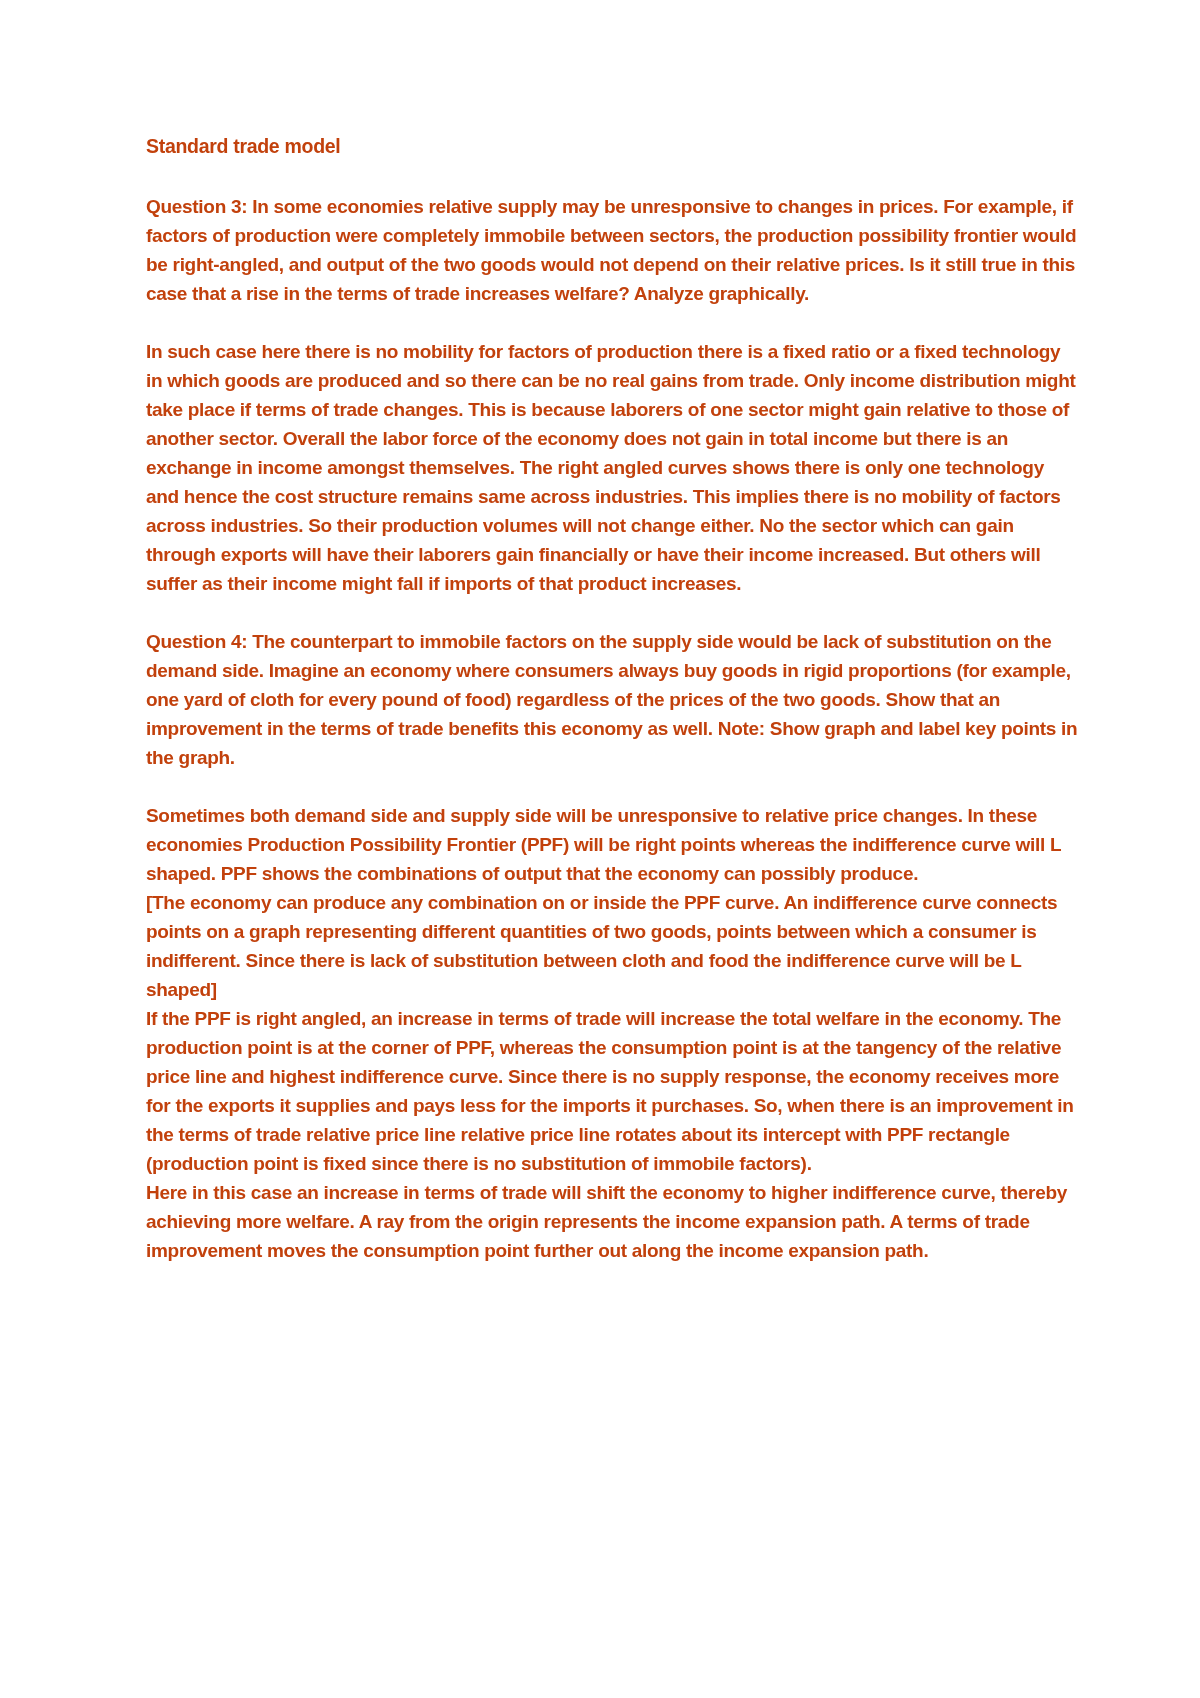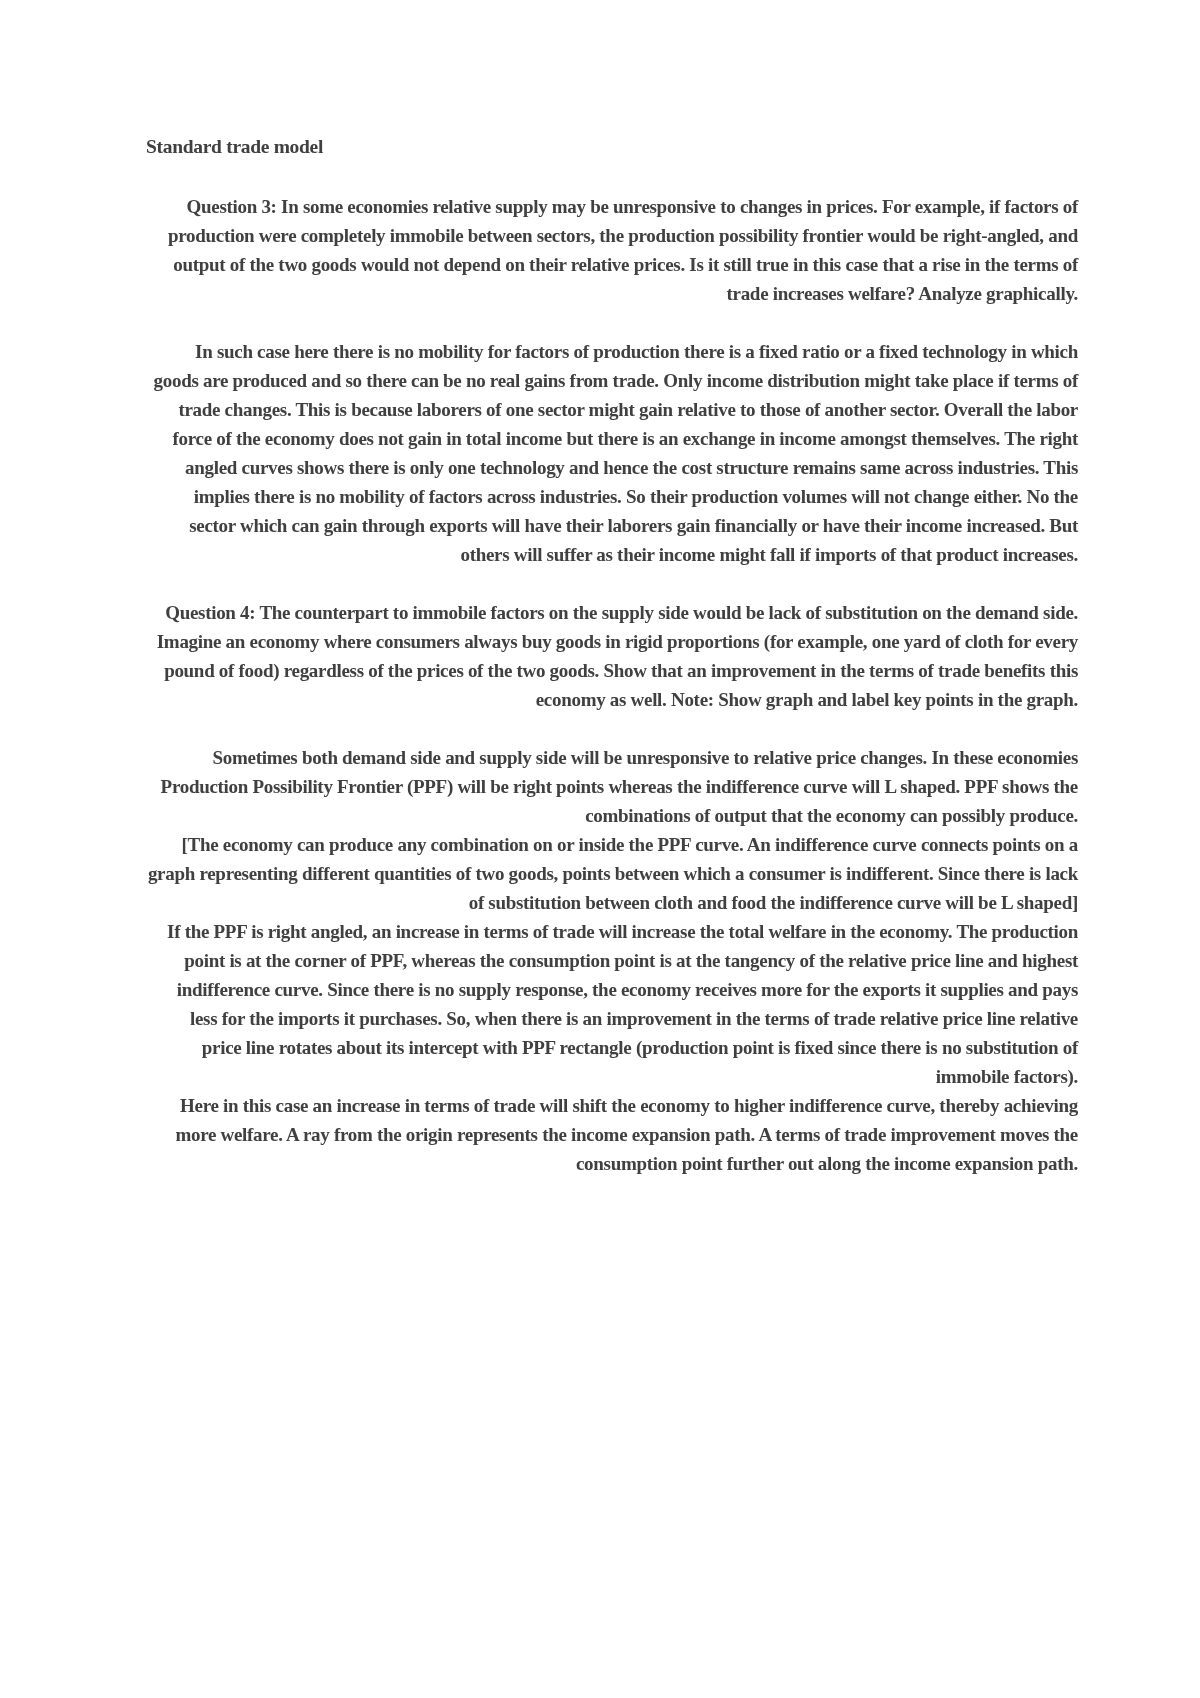--- a/index.html
+++ b/index.html
@@ -13,37 +13,36 @@
     height: 1698px;
     background: #ffffff;
     overflow: hidden;
     box-sizing: border-box;
   }
   .content {
     position: absolute;
     top: 132px;
     left: 146px;
     width: 932px;
-    color: #404040;
-    font-family: Liberation Serif, serif;
+    color: #c2410c;
+    font-family: Liberation Sans, sans-serif;
     font-weight: bold;
     font-size: 19px;
     line-height: 29px;
     letter-spacing: -0.3px;
     text-align: left;
   }
   .doc-title {
     margin: 0 0 31px 0;
     font-size: 19.5px;
     font-weight: bold;
     line-height: 29px;
   }
   .para {
     margin: 8px 0 29px 0;
-    text-align: right;
   }
   .line-block {
     margin: 0;
   }
 </style>
 </head>
 <body>
 
 <div class="page">
   <div class="content">

